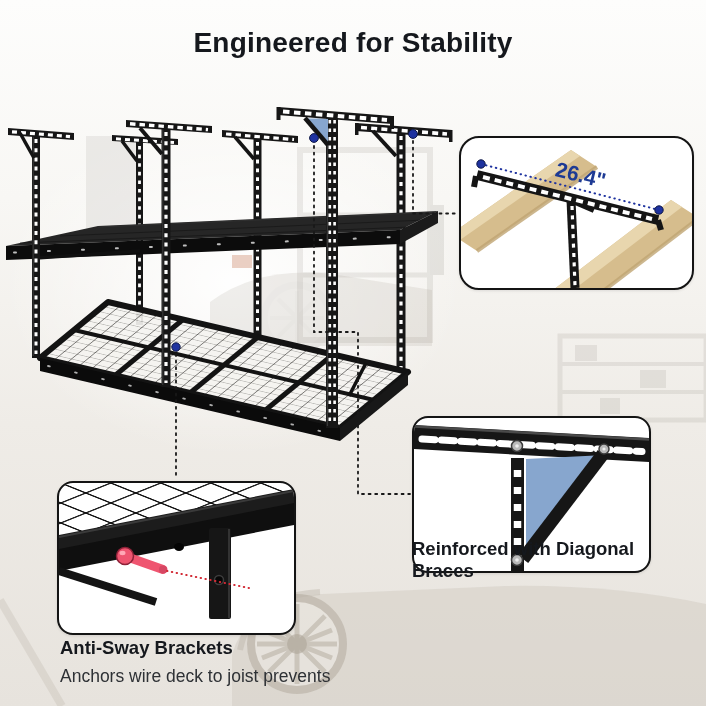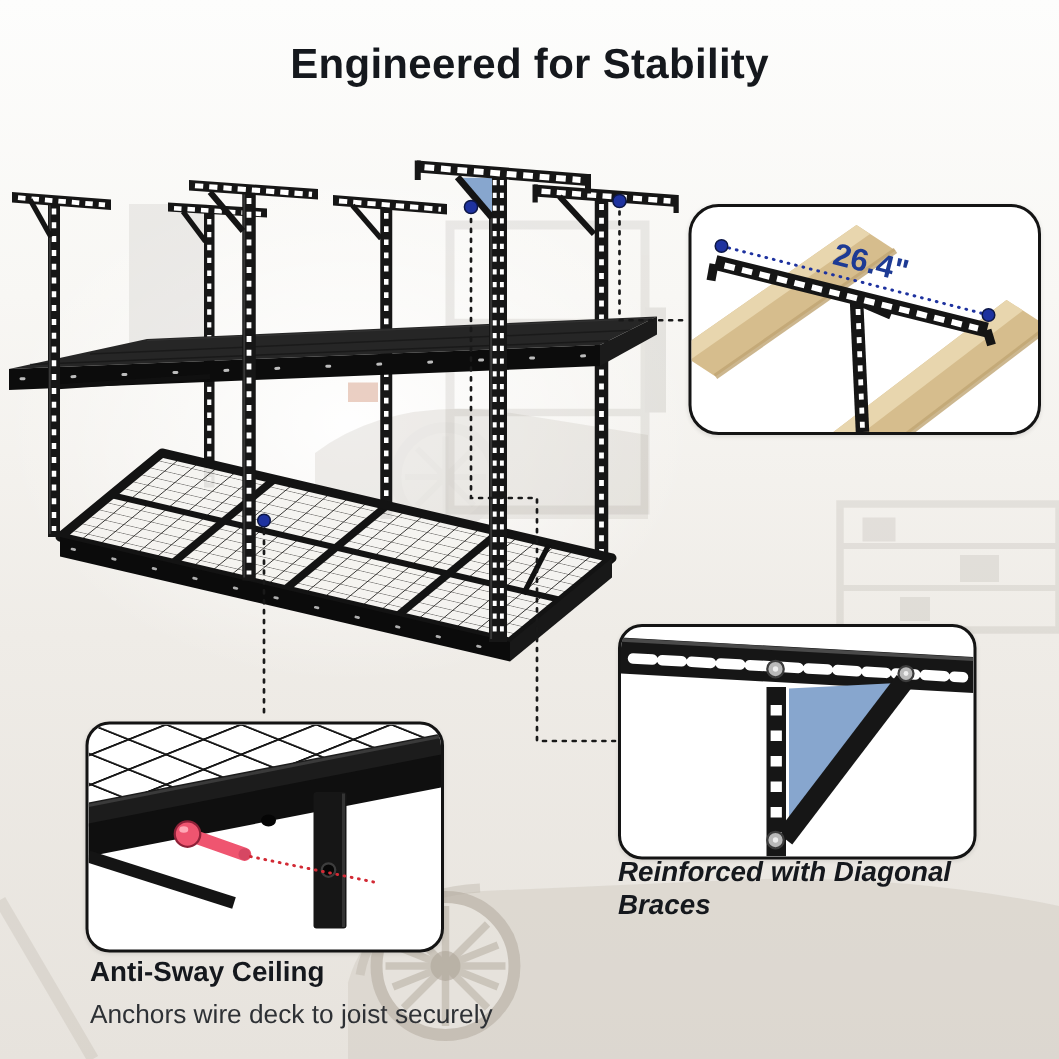--- a/index.html
+++ b/index.html
@@ -18,21 +18,21 @@
   svg{display:block;}
   .callout{
     position:absolute;background:#ffffff;border:2.5px solid #141414;
     box-shadow:0 1px 3px rgba(0,0,0,.10);overflow:hidden;
   }
   #callout-ceiling{left:459px;top:136px;width:231px;height:150px;border-radius:20px;}
   #callout-braces{left:412px;top:416px;width:235px;height:153px;border-radius:16px;}
   #callout-antisway{left:57px;top:481px;width:235px;height:150px;border-radius:16px;}
   .callout-text{position:absolute;}
   #text-ceiling{left:458px;top:291px;width:246px;}
-  #text-braces{left:412px;top:570px;width:238px;font-style:italic;}
+  #text-braces{left:412px;top:538px;width:238px;}
   #text-antisway{left:60px;top:637px;width:310px;}
   .callout-text h3{
     margin:0;font-size:18.5px;font-weight:bold;color:var(--ink,#15181d);line-height:22px;
   }
   #text-ceiling h3,#text-antisway h3{white-space:nowrap;}
   .callout-text p{
     margin:7px 0 0 0;font-size:17.5px;color:var(--body-text,#2e3135);line-height:21.5px;
   }
   .accent-dot{fill:var(--accent-blue,#1e329f);stroke:#0d1746;stroke-width:1;}
   .leader{fill:none;stroke:#191919;stroke-width:1.8;stroke-dasharray:2 4.6;stroke-linecap:round;}
@@ -268,17 +268,17 @@
       <g>
         <line class="bolt-shaft" x1="70" y1="74.5" x2="104" y2="86.5" stroke-width="9" stroke-linecap="round"></line>
         <circle cx="104" cy="86.5" r="4" fill="#d64763"></circle>
         <circle class="bolt-head" cx="66" cy="73" r="8.5"></circle>
         <ellipse cx="63.5" cy="70" rx="3" ry="2.2" fill="#ffa9b6"></ellipse>
       </g>
       <path class="red-dotted" d="M108,88 L190,105"></path>
     </svg>
   </div>
   <div class="callout-text" id="text-antisway">
-    <h3>Anti-Sway Ceiling</h3>
-    <p>Anchors wire deck to joist securely</p>
+    <h3>Anti-Sway Brackets</h3>
+    <p>Anchors wire deck to joist prevents</p>
   </div>
 
 </div>
 
 </body></html>

